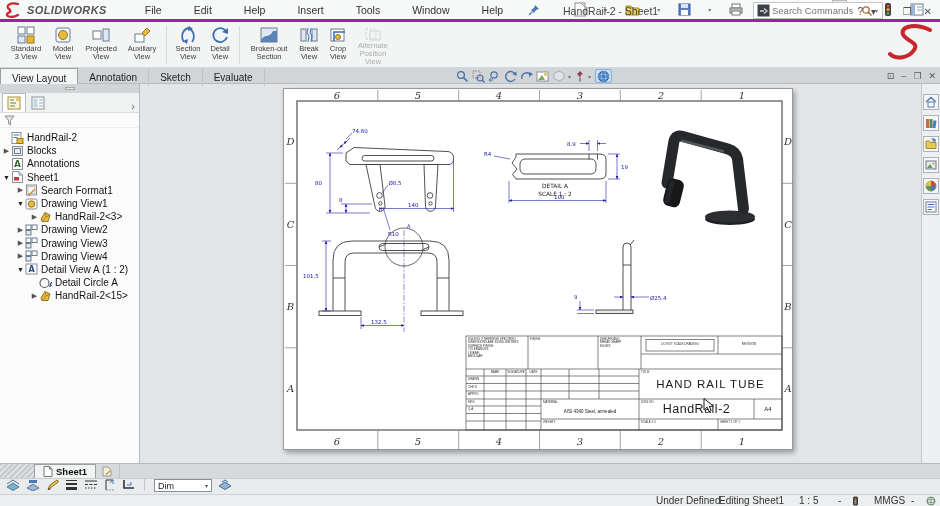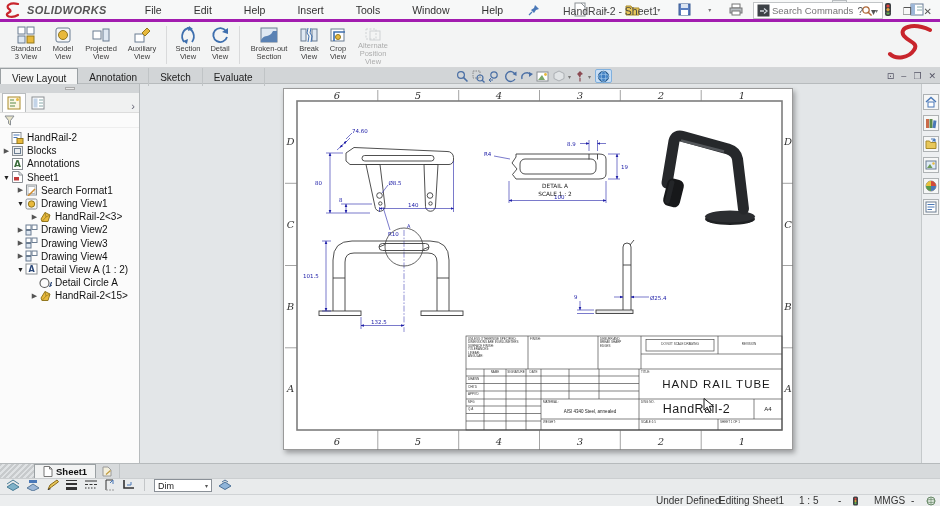--- a/index.html
+++ b/index.html
@@ -818,21 +818,21 @@
     <div class="tbt tiny ctr" style="left:434px;top:254px;width:62px">REVISION</div>
     <div class="tbt tiny ctr" style="left:200px;top:282px;width:22px">NAME</div>
     <div class="tbt tiny ctr" style="left:222px;top:282px;width:20px">SIGNATURE</div>
     <div class="tbt tiny ctr" style="left:242px;top:282px;width:15px">DATE</div>
     <div class="tbt tiny" style="left:184px;top:289px">DRAWN</div>
     <div class="tbt tiny" style="left:184px;top:296.5px">CHK'D</div>
     <div class="tbt tiny" style="left:184px;top:304px">APPV'D</div>
     <div class="tbt tiny" style="left:184px;top:312px">MFG</div>
     <div class="tbt tiny" style="left:184px;top:319px">Q.A</div>
     <div class="tbt tiny" style="left:357px;top:282px">TITLE:</div>
-    <div class="tbt ctr" style="left:355px;top:289px;width:155px;font-size:11.5px;letter-spacing:1px;color:#1b1b1b">HAND RAIL TUBE</div>
+    <div class="tbt ctr" style="left:355px;top:289px;width:143px;font-size:11.5px;letter-spacing:1px;color:#1b1b1b">HAND RAIL TUBE</div>
     <div class="tbt tiny" style="left:259px;top:312px">MATERIAL:</div>
     <div class="tbt ctr" style="left:257px;top:320px;width:98px;font-size:4.5px;color:#222">AISI 4340 Steel, annealed</div>
     <div class="tbt tiny" style="left:357px;top:312px">DWG NO.</div>
     <div class="tbt ctr" style="left:355px;top:313px;width:115px;font-size:12.5px;letter-spacing:.5px;color:#1b1b1b">HandRail-2</div>
     <div class="tbt ctr" style="left:470px;top:317px;width:28px;font-size:6px">A4</div>
     <div class="tbt tiny" style="left:259px;top:332px">WEIGHT:</div>
     <div class="tbt tiny" style="left:357px;top:332px">SCALE:1:5</div>
     <div class="tbt tiny" style="left:436px;top:332px">SHEET 1 OF 1</div>
   </div>
 

